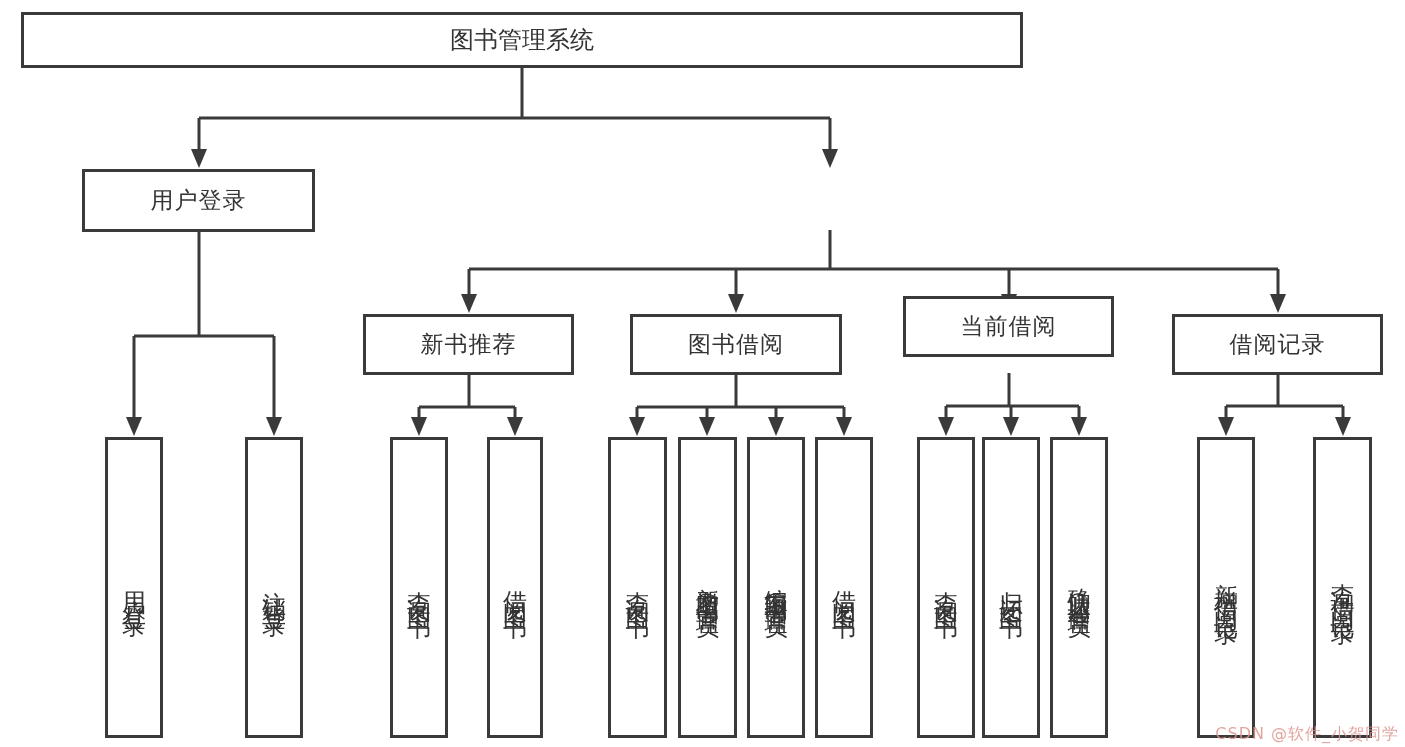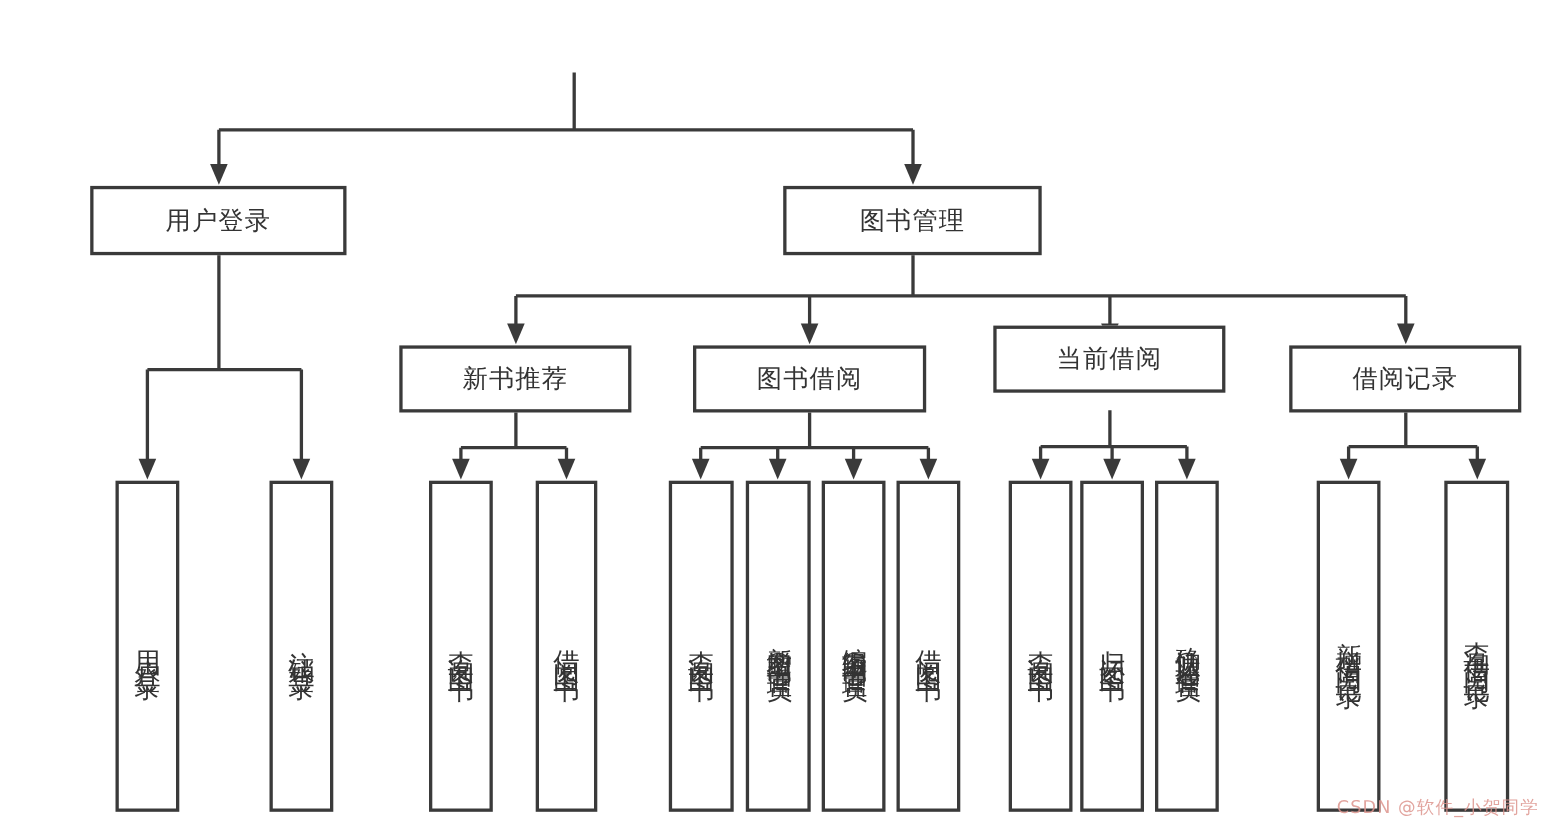--- a/index.html
+++ b/index.html
@@ -78,23 +78,23 @@
       <polygon points="768,417 784,417 776,436"></polygon>
       <polygon points="836,417 852,417 844,436"></polygon>
       <polygon points="938,417 954,417 946,436"></polygon>
       <polygon points="1003,417 1019,417 1011,436"></polygon>
       <polygon points="1071,417 1087,417 1079,436"></polygon>
       <polygon points="1218,417 1234,417 1226,436"></polygon>
       <polygon points="1335,417 1351,417 1343,436"></polygon>
     </g>
   </svg>
 
+  <div class="node root-node" style="left:21px;top:12px;width:1002px;height:56px;">图书管理系统</div>
 
   <div class="node h-node" style="left:82px;top:169px;width:233px;height:63px;">用户登录</div>
-  <div class="node h-node" style="left:712px;top:169px;width:235px;height:63px;">图书管理</div>
 
   <div class="node h-node" style="left:630px;top:314px;width:212px;height:61px;">图书借阅</div>
   <div class="node h-node" style="left:363px;top:314px;width:211px;height:61px;">新书推荐</div>
   <div class="node h-node" style="left:903px;top:296px;width:211px;height:61px;">当前借阅</div>
   <div class="node h-node" style="left:1172px;top:314px;width:211px;height:61px;">借阅记录</div>
 
   <div class="node leaf" style="left:105px;top:437px;width:58px;height:301px;">用户登录</div>
   <div class="node leaf" style="left:245px;top:437px;width:58px;height:301px;">注销登录</div>
 
   <div class="node leaf" style="left:390px;top:437px;width:58px;height:301px;">查询图书</div>

